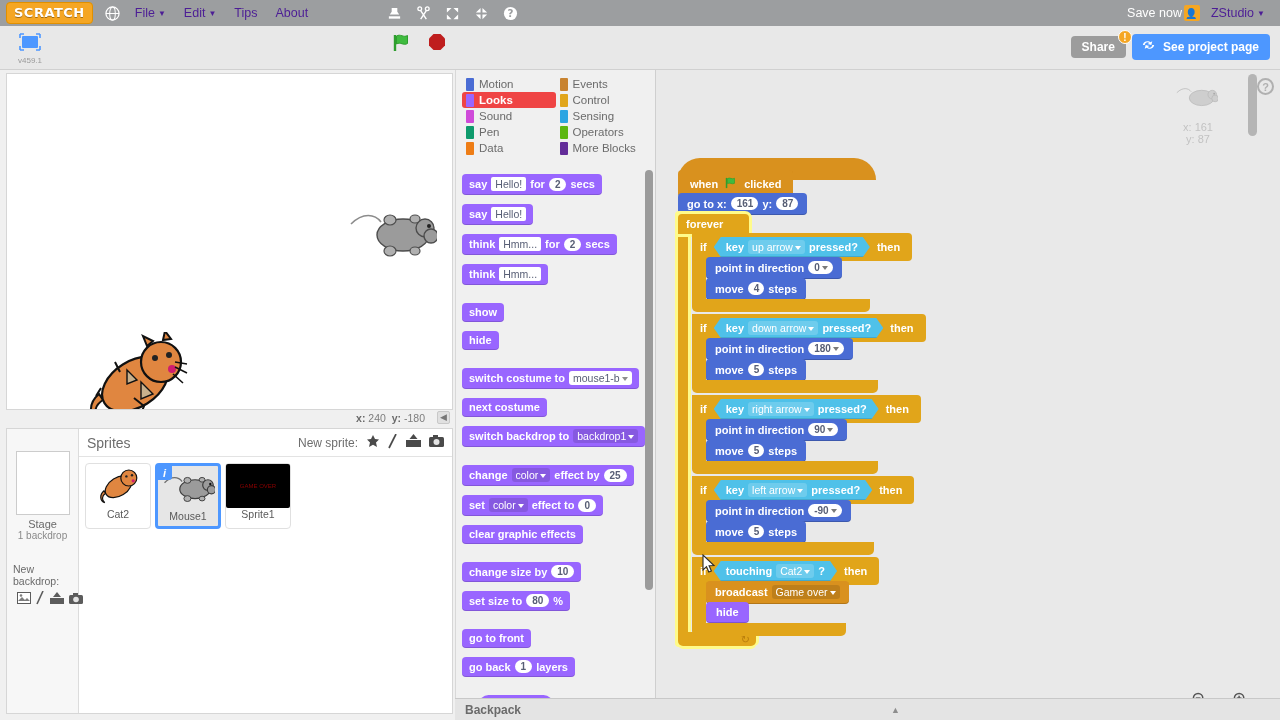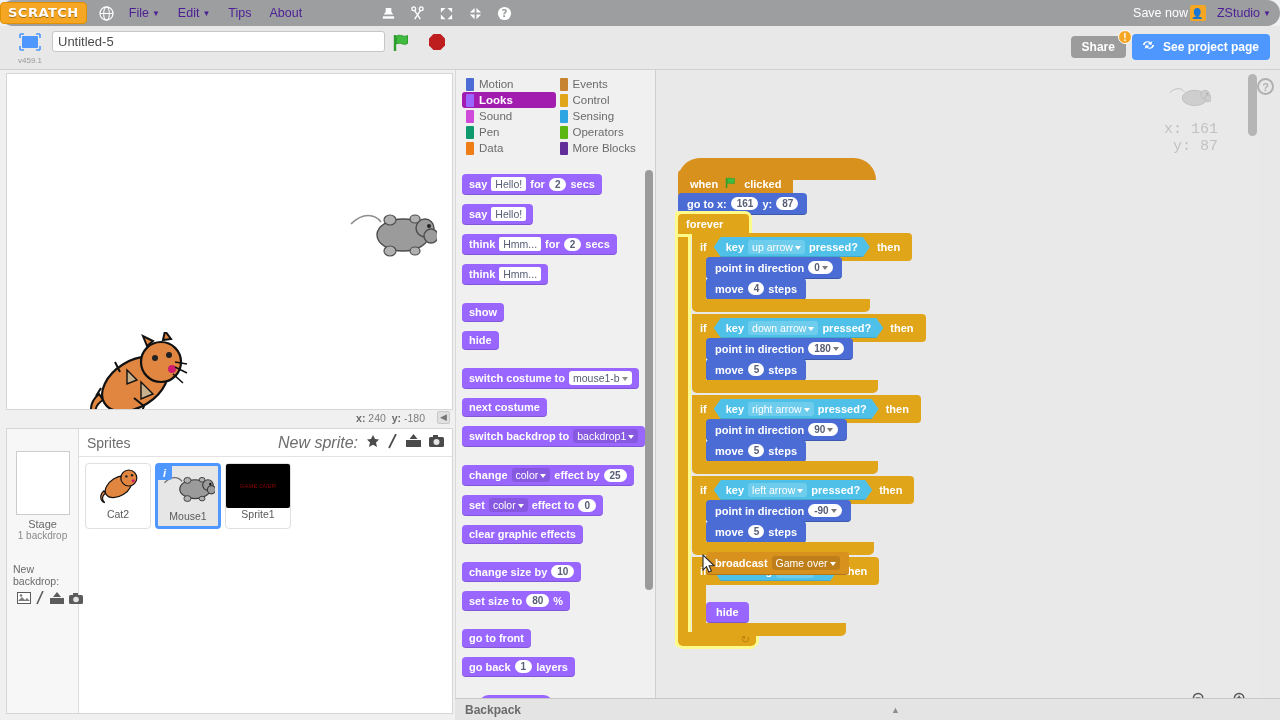--- a/index.html
+++ b/index.html
@@ -8,21 +8,21 @@
     font-family: "Liberation Sans", sans-serif;
     font-size: 12px;
     background:#f0f0f0;
     color:#575e75;
     -webkit-font-smoothing: antialiased;
   }
 
   
   #menubar {
     height:26px; background:#9c9ea0; display:flex; align-items:center;
-    padding:0 0; color:#fff; position:relative;border-radius:13px;
+    padding:0 6px; color:#fff; position:relative;
   }
   .logo {
     background:#f5a623; color:#fff; font-weight:bold; font-size:13px;
     padding:2px 7px 3px; border-radius:4px; letter-spacing:.5px;
     border:1px solid #e09000; margin-right:12px;
     text-shadow:0 1px 0 rgba(0,0,0,.35);
     font-family:"DejaVu Sans", sans-serif;
   }
   .menu-item {
     font-size:12.5px; color:#4c1d95; padding:3px 9px; cursor:pointer; white-space:nowrap;
@@ -114,21 +114,21 @@
   .stage-label { font-size:11px; color:#6a6a6a; }
   .stage-sub { font-size:10px; color:#8a8a8a; }
   .new-backdrop { margin-top:22px; font-size:10.5px; color:#6a6a6a; text-align:left; padding-left:6px;}
   .nb-icons { display:flex; gap:5px; align-items:center; margin-top:4px; padding-left:4px;}
   #sprite-col { flex:1; }
   .sprite-head {
     display:flex; align-items:center; height:28px; padding:0 8px;
     border-bottom:1px solid #e3e3e3;
   }
   .sprite-head .title { font-size:14px; color:#6d6d6d; }
-  .newsprite-label { margin-left:auto; font-size:16px; color:#6d6d6d; margin-right:8px;font-style:italic;}
+  .newsprite-label { margin-left:auto; font-size:12px; color:#6d6d6d; margin-right:8px;}
   .ns-icons { display:flex; gap:8px; align-items:center;}
   .sprite-list { display:flex; gap:4px; padding:6px 6px; flex-wrap:wrap;}
   .sprite-cell {
     width:66px; height:66px; background:#fff; border:1px solid #e0e0e0;
     border-radius:4px; position:relative; cursor:pointer;
     display:flex; flex-direction:column; align-items:center; justify-content:flex-start;
   }
   .sprite-cell.selected { border:3px solid #4d97ff; background:#e6e6e6; }
   .sprite-thumb { height:44px; display:flex;align-items:center;justify-content:center;width:100%; }
   .sprite-name { font-size:10.5px; color:#5a5a5a; line-height:1; margin-top:1px;}
@@ -139,21 +139,21 @@
   }
 
   
   #palette-col { width:200px; background:#f0f0f0; border-left:1px solid #d8d8d8; position:relative;}
   #cat-grid { display:grid; grid-template-columns:1fr 1fr; padding:6px 6px 4px 6px; gap:0px 0px;}
   .cat {
     display:flex; align-items:center; gap:5px; font-size:11.5px; color:#6b6b6b;
     padding:1.5px 4px; cursor:pointer; border-radius:3px;
   }
   .cat .sw { width:8px; height:13px; border-radius:1px; display:block;}
-  .cat.active { background:#a21caf; color:#fff; font-weight:bold; }
+  .cat.active { background:#ef4444; color:#fff; font-weight:bold; }
   #palette-scroll {
     position:absolute; top:98px; left:0; width:200px; height:535px;
     overflow:hidden; background:#f0f0f0;
   }
   #palette-inner { padding:6px 0 0 6px; }
   .pblock {
     display:inline-flex; align-items:center; gap:4px;
     background:#9966ff; color:#fff; font-size:11px; font-weight:bold;
     padding:3px 7px 4px; border-radius:4px; margin-bottom:9px;
     box-shadow: inset 0 -1px 0 rgba(0,0,0,.15);
@@ -192,21 +192,21 @@
   }
 
   
   #script-col { flex:1; position:relative; background:#e8e8e8; border-left:1px solid #cfcfcf;}
   #script-canvas {
     position:absolute; left:0; top:0; right:20px; bottom:0;
     background:#e9e9e9; overflow:hidden;
   }
   #script-inner { position:relative; width:100%; height:100%; }
   .watermark { position:absolute; right:42px; top:12px; text-align:center; opacity:.5;}
-  .wm-coords { font-size:15px; color:#9b9b9b; text-align:right; margin-top:6px; margin-left:4px;font-family:Liberation Mono, monospace;}
+  .wm-coords { font-size:11px; color:#9b9b9b; text-align:center; margin-top:6px; margin-left:4px;}
   .help-btn {
     position:absolute; right:6px; top:8px; width:17px;height:17px;border-radius:50%;
     border:2px solid #b0b0b0; color:#b0b0b0; font-size:11px; font-weight:bold;
     text-align:center; line-height:14px; cursor:pointer;
   }
   .zoom-ctrls { position:absolute; right:12px; bottom:10px; display:flex; gap:9px; align-items:center;}
   .zoom-ctrls span { cursor:pointer; }
   .script-scrollbar-v {
     position:absolute; right:3px; top:4px; width:9px; height:62px;
     background:#b5b5b5; border-radius:5px;
@@ -331,21 +331,20 @@
     <div class="fullscreen-ctrl">
       <span class="fs-icon">
         <svg width="30" height="24" viewBox="0 0 30 24">
           <rect x="7" y="5" width="16" height="12" rx="1" fill="#4d97ff"></rect>
           <path d="M5 3h4M5 3v4M25 3h-4M25 3v4M5 19h4M5 19v-4M25 19h-4M25 19v-4" stroke="#4d97ff" stroke-width="1.6" fill="none"></path>
         </svg>
       </span>
       <div class="ver">v459.1</div>
     </div>
     <div class="proj-meta">
-      <input class="proj-title" value="Untitled-5" placeholder="Project name" style="">
     </div>
     <span class="green-flag">
       <svg width="22" height="22" viewBox="0 0 22 22">
           <path d="M4 3v16" stroke="#2e9e2e" stroke-width="2.4"></path>
           <path d="M5.5 4c4-2.5 7 2 11-.5v8c-4 2.5-7-2-11 .5z" fill="#3fbb3f" stroke="#2e9e2e" stroke-width="1"></path>
         </svg>
     </span>
     <span class="stop-btn">
       <svg width="20" height="20" viewBox="0 0 20 20">
           <polygon points="6.5,2 13.5,2 18,6.5 18,13.5 13.5,18 6.5,18 2,13.5 2,6.5" fill="#bf1e1e"></polygon>
@@ -811,21 +810,21 @@
           <div style="background:#e1a51a;border-radius:4px;padding:4px 12px 4px 8px;display:inline-flex;align-items:center;gap:7px;">
             <span>if</span>
             <span class="bool-hex">
               <span>touching</span>
               <span class="dropfield" style="background:rgba(255,255,255,.18)">Cat2</span>
               <span>?</span>
             </span>
             <span>then</span>
           </div>
         </div>
-        <div class="sb events-blk" style="left:50px;top:482px;text-align:center;">
+        <div class="sb events-blk" style="left:50px;top:511px;text-align:center;">
           <span>broadcast</span>
           <span class="dropfield">Game over</span>
         </div>
         <div class="sb looks-blk" style="left:50px;top:532px;">
           <span>hide</span>
         </div>
         <div style="position:absolute;left:36px;top:553px;width:154px;height:13px;background:#e1a51a;border-radius:0 0 5px 5px;"></div>
 
         <svg class="cursor-arrow" style="left:46px;top:484px;" width="14" height="20" viewBox="0 0 14 20">
           <path d="M1 1 L1 16 L4.5 12.6 L6.8 18 L9.4 17 L7.1 11.7 L12 11.5 Z" fill="#fff" stroke="#2b2b2b" stroke-width="1.1"></path>

